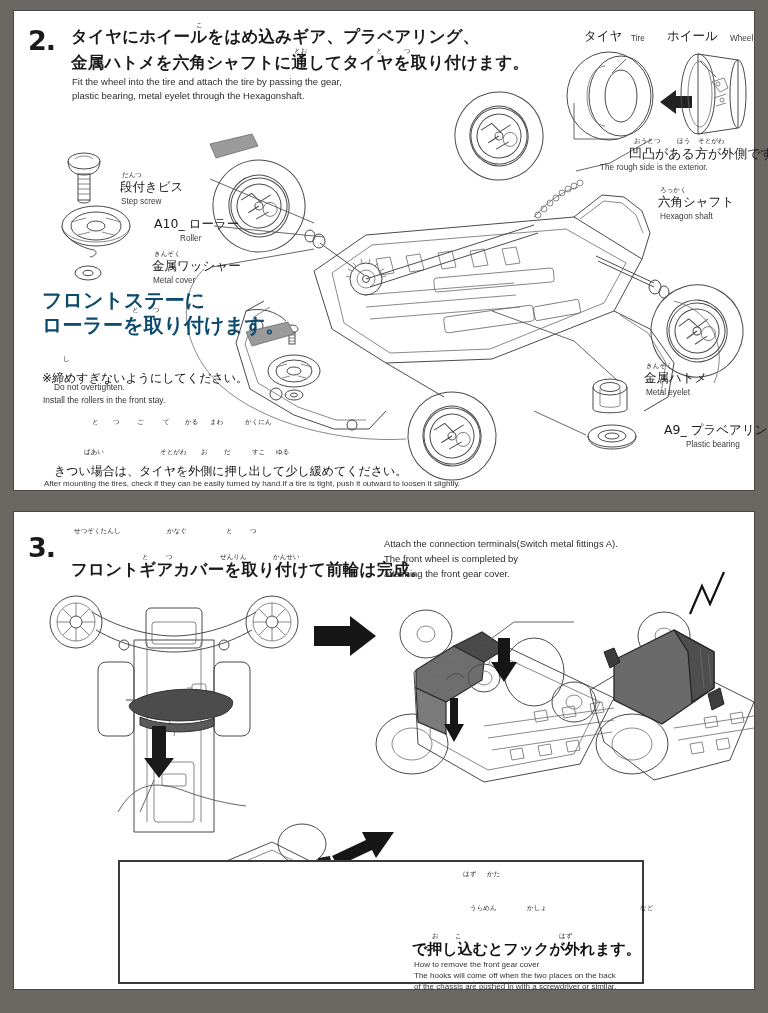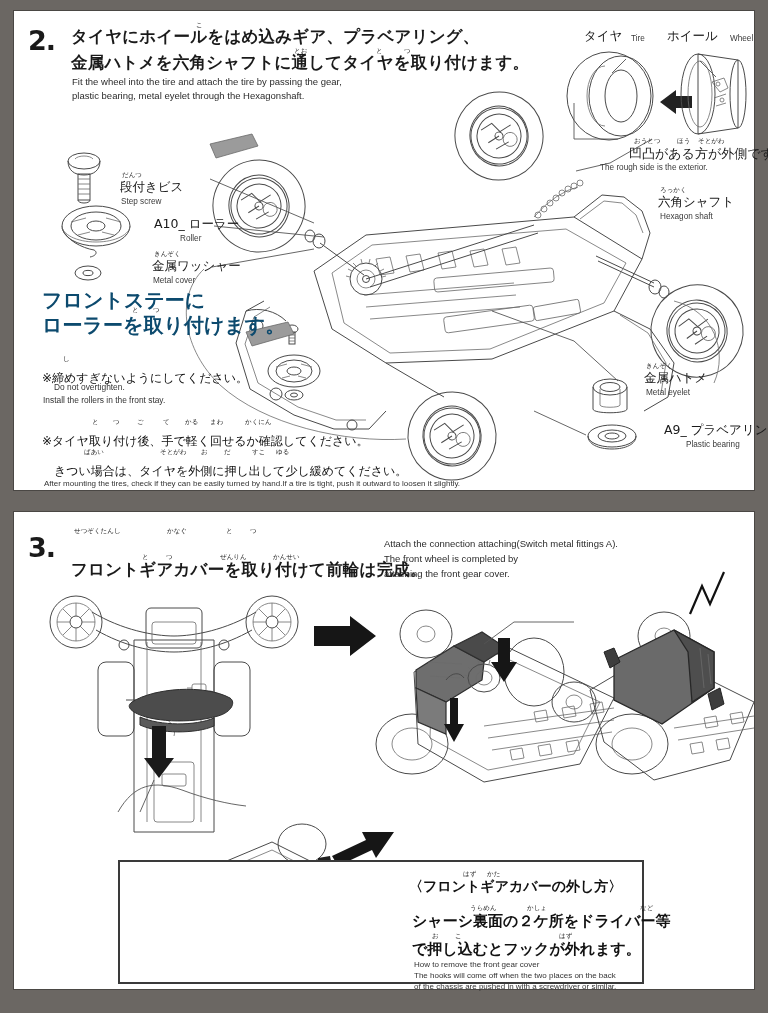--- a/index.html
+++ b/index.html
@@ -324,21 +324,20 @@
     <div class="jp note-jp abs" style="left:28px;top:352px;">※締めすぎないようにしてください。</div>
     <div class="en note-en abs" style="left:40px;top:371px;">Do not overtighten.</div>
 
     <div class="furi abs" style="left:78px;top:407px;">と</div>
     <div class="furi abs" style="left:99px;top:407px;">つ</div>
     <div class="furi abs" style="left:123px;top:407px;">ご</div>
     <div class="furi abs" style="left:149px;top:407px;">て</div>
     <div class="furi abs" style="left:171px;top:407px;">かる</div>
     <div class="furi abs" style="left:196px;top:407px;">まわ</div>
     <div class="furi abs" style="left:231px;top:407px;">かくにん</div>
-    <div class="jp note-jp abs" style="left:28px;top:415px;">※タイヤ取り付け後、手で軽く回せるか確認してください。</div>
 
     <div class="furi abs" style="left:70px;top:437px;text-align:center;">ばあい</div>
     <div class="furi abs" style="left:146px;top:437px;">そとがわ</div>
     <div class="furi abs" style="left:187px;top:437px;">お</div>
     <div class="furi abs" style="left:210px;top:437px;">だ</div>
     <div class="furi abs" style="left:238px;top:437px;">すこ</div>
     <div class="furi abs" style="left:262px;top:437px;">ゆる</div>
     <div class="jp note-jp abs" style="left:40px;top:445px;">きつい場合は、タイヤを外側に押し出して少し緩めてください。</div>
 
     <div class="en note-en abs" style="left:30px;top:468px;font-size:8px;">After mounting the tires, check if they can be easily turned by hand.If a tire is tight, push it outward to loosen it slightly.</div>
@@ -352,21 +351,21 @@
 
     <div class="furi" style="left:60px;top:15px;">せつぞくたんし</div>
     <div class="furi" style="left:153px;top:15px;">かなぐ</div>
     <div class="furi" style="left:212px;top:15px;">と</div>
     <div class="furi" style="left:236px;top:15px;">つ</div>
     <div class="furi" style="left:128px;top:41px;">と</div>
     <div class="furi" style="left:152px;top:41px;">つ</div>
     <div class="furi" style="left:206px;top:41px;">ぜんりん</div>
     <div class="furi" style="left:259px;top:41px;">かんせい</div>
 
-    <div class="en sub-en abs" style="left:370px;top:25px;">Attach the connection attaching(Switch metal fittings A).</div>
+    <div class="en sub-en abs" style="left:370px;top:25px;">Attach the connection terminals(Switch metal fittings A).</div>
     <div class="en sub-en abs" style="left:370px;top:40px;">The front wheel is completed by</div>
     <div class="en sub-en abs" style="left:370px;top:55px;">attaching the front gear cover.</div>
 
     <svg class="abs" style="left:0;top:0;" width="740" height="477" viewBox="0 0 740 477">
       <defs>
         <g id="spokewheel">
           <circle r="26" class="ln" fill="#fff"></circle>
           <circle r="19" class="ln-thin" fill="#fff"></circle>
           <circle r="6" class="ln" fill="#fff"></circle>
           <g class="ln-thin">
@@ -500,26 +499,24 @@
         <path d="M318,344 L352,328 L348,320 L380,320 L362,346 L358,338 L324,354 Z" fill="#161616"></path>
 
         <path class="ln" stroke="#333" stroke-width="1.2" d="M108,440 L372,440"></path>
       </g>
     </svg>
 
     <div class="boxed" style="left:104px;top:348px;width:522px;height:120px;"></div>
 
     <div class="furi abs" style="left:449px;top:358px;">はず</div>
     <div class="furi abs" style="left:473px;top:358px;">かた</div>
-    <div class="jp abs" style="left:395px;top:366px;font-size:14px;font-weight:bold;white-space:nowrap;color:#111;">〈フロントギアカバーの外し方〉</div>
 
     <div class="furi abs" style="left:456px;top:392px;">うらめん</div>
     <div class="furi abs" style="left:513px;top:392px;">かしょ</div>
     <div class="furi abs" style="left:626px;top:392px;">など</div>
-    <div class="jp abs" style="left:398px;top:400px;font-size:15px;font-weight:bold;white-space:nowrap;color:#111;">シャーシ裏面の２ケ所をドライバー等</div>
 
     <div class="furi abs" style="left:418px;top:420px;">お</div>
     <div class="furi abs" style="left:441px;top:420px;">こ</div>
     <div class="furi abs" style="left:545px;top:420px;">はず</div>
     <div class="jp abs" style="left:398px;top:428px;font-size:15px;font-weight:bold;white-space:nowrap;color:#111;">で押し込むとフックが外れます。</div>
 
     <div class="en note-en abs" style="left:400px;top:448px;font-size:8px;">How to remove the front gear cover</div>
     <div class="en note-en abs" style="left:400px;top:459px;font-size:8px;">The hooks will come off when the two places on the back</div>
     <div class="en note-en abs" style="left:400px;top:470px;font-size:8px;">of the chassis are pushed in with a screwdriver or similar.</div>
   </div>

